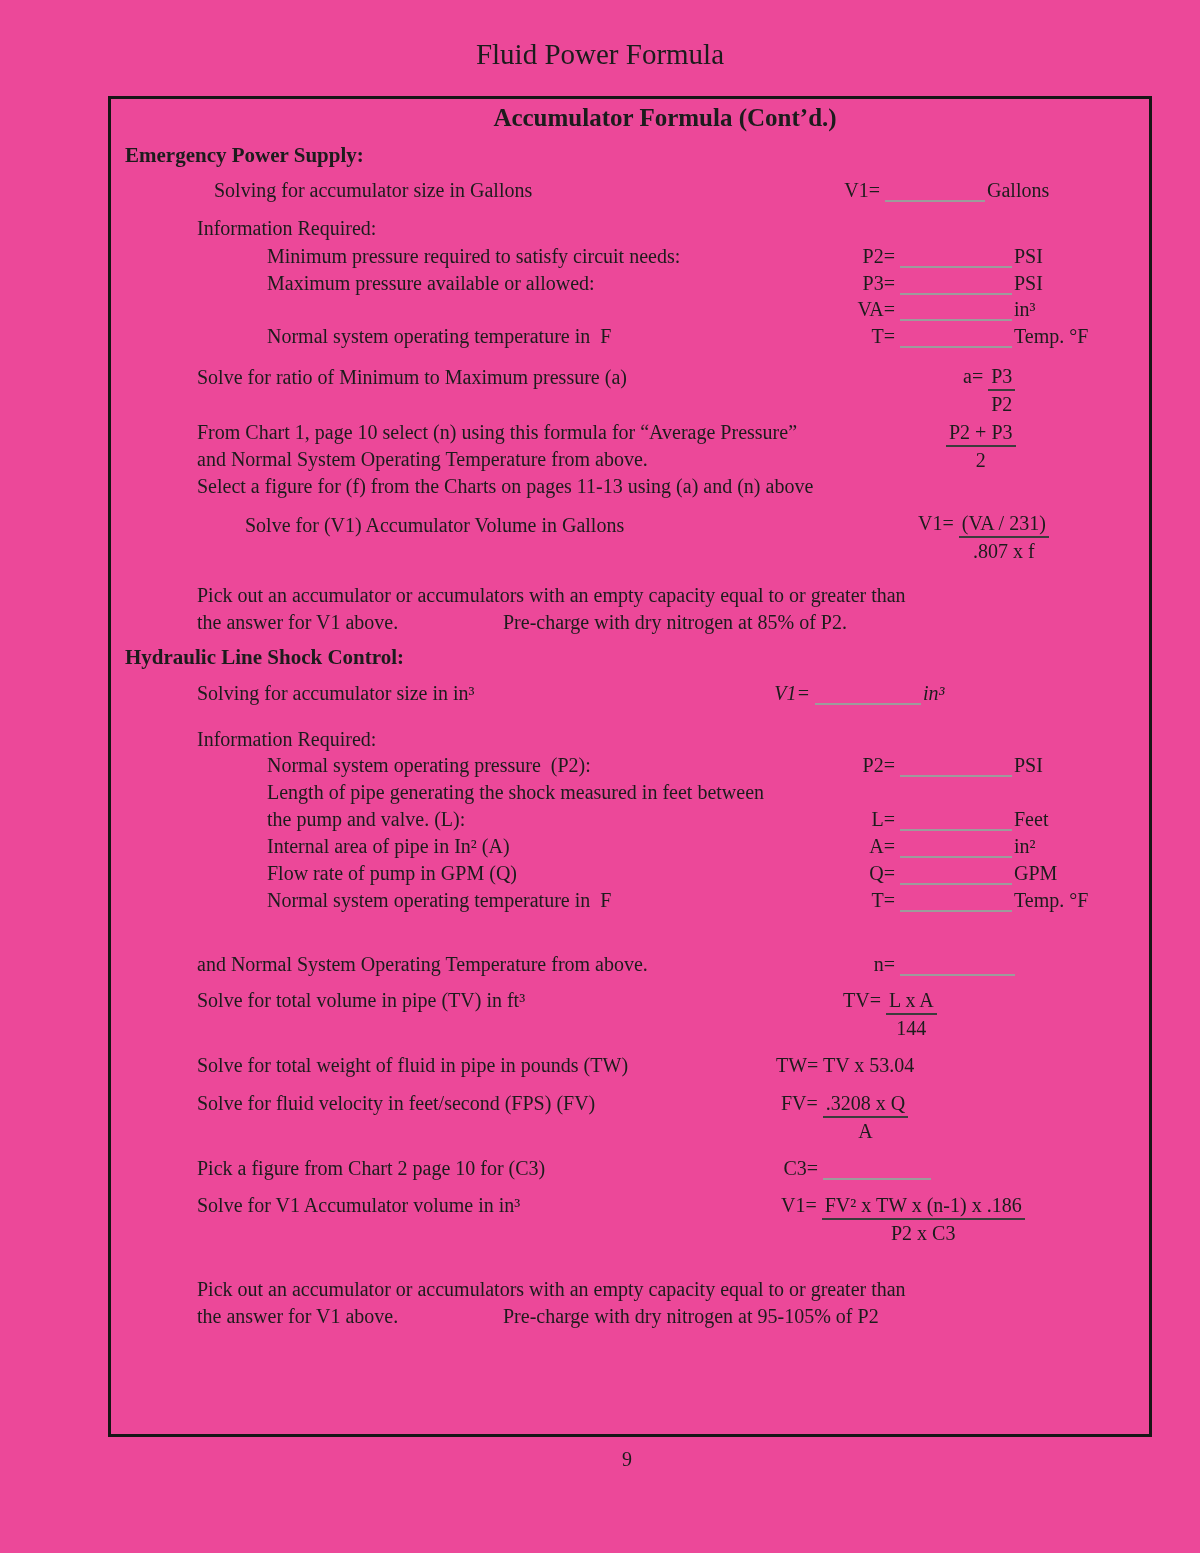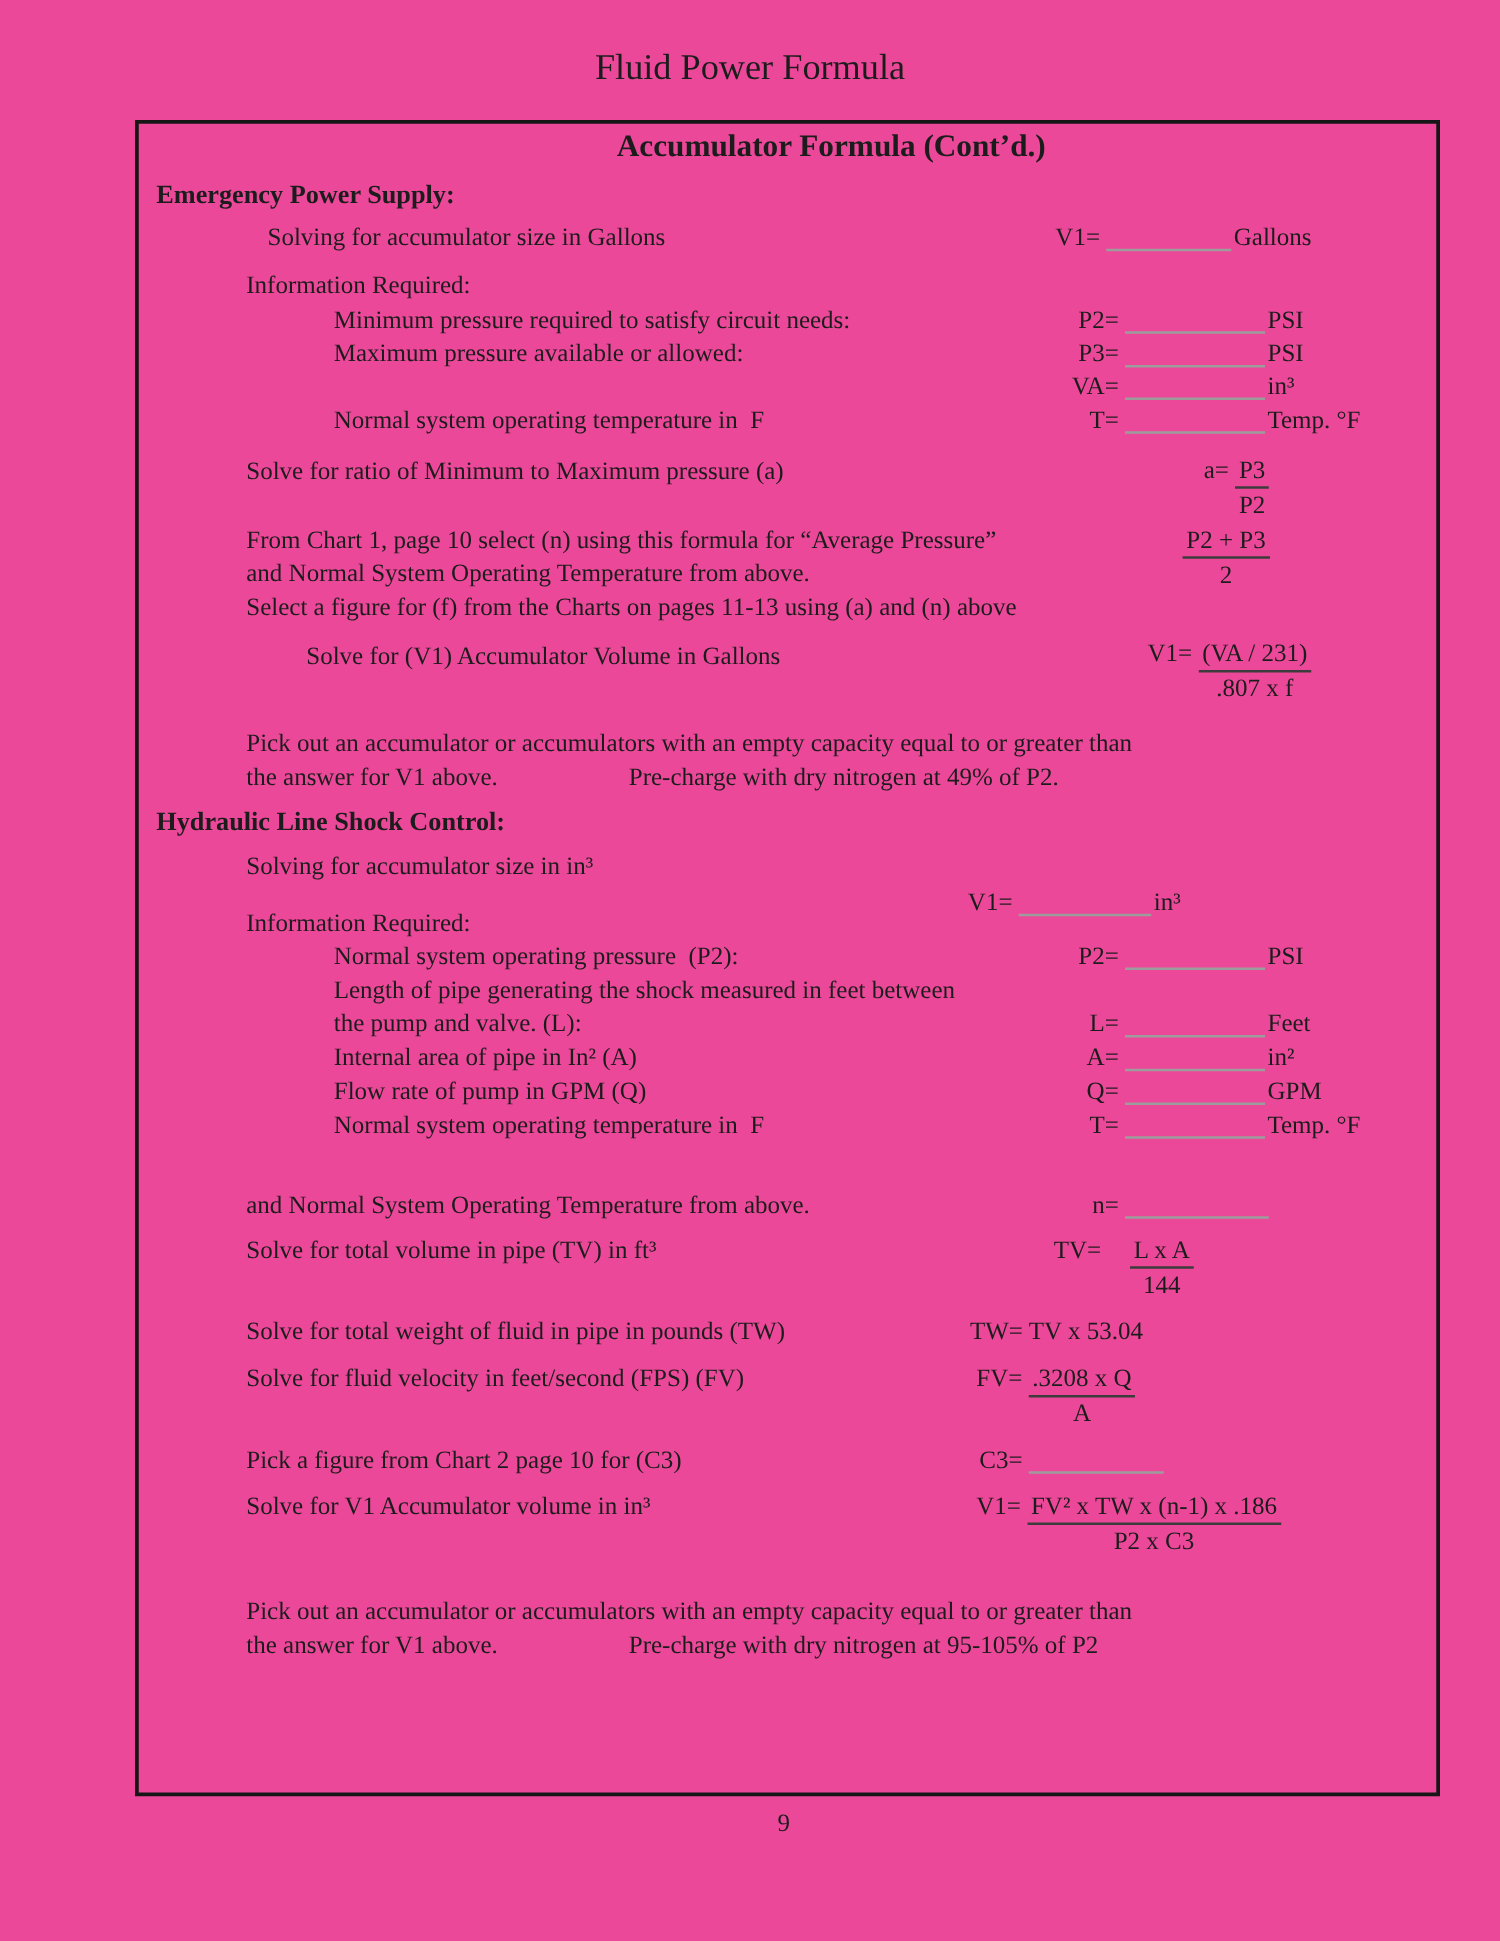--- a/index.html
+++ b/index.html
@@ -86,26 +86,26 @@
   <div class="fgroup" style="left:918px; top:511px;">
     <span class="flead">V1=</span>
     <span class="frac">
       <span class="num">(VA / 231)</span>
       <span class="den">.807 x f</span>
     </span>
   </div>
 
   <div class="t" style="left:197px; top:583px;">Pick out an accumulator or accumulators with an empty capacity equal to or greater than</div>
   <div class="t" style="left:197px; top:610px;">the answer for V1 above.</div>
-  <div class="t" style="left:503px; top:610px;">Pre-charge with dry nitrogen at 49% of P2.</div>
+  <div class="t" style="left:503px; top:610px;">Pre-charge with dry nitrogen at 85% of P2.</div>
 
   <div class="t b" style="left:125px; top:645px;">Hydraulic Line Shock Control:</div>
 
   <div class="t" style="left:197px; top:681px;">Solving for accumulator size in in³</div>
-  <div class="t" style="left:762px; top:710px;">
+  <div class="t" style="left:762px; top:681px;font-style:italic;">
     <span class="var" style="width:48px;">V1=</span><span class="blank" style="width:106px;"></span><span>in³</span>
   </div>
 
   <div class="t" style="left:197px; top:727px;">Information Required:</div>
 
   <div class="t" style="left:267px; top:753px;">Normal system operating pressure &nbsp;(P2):</div>
   <div class="t" style="left:835px; top:753px;">
     <span class="var" style="width:60px;">P2=</span><span class="blank" style="width:112px;"></span><span>PSI</span>
   </div>
 
@@ -130,21 +130,21 @@
   <div class="t" style="left:835px; top:888px;">
     <span class="var" style="width:60px;">T=</span><span class="blank" style="width:112px;"></span><span>Temp. °F</span>
   </div>
 
   <div class="t" style="left:197px; top:952px;">and Normal System Operating Temperature from above.</div>
   <div class="t" style="left:835px; top:952px;">
     <span class="var" style="width:60px;">n=</span><span class="blank" style="width:115px;"></span>
   </div>
 
   <div class="t" style="left:197px; top:988px;">Solve for total volume in pipe (TV) in ft³</div>
-  <div class="fgroup" style="left:843px; top:988px;gap:18px;">
+  <div class="fgroup" style="left:843px; top:988px;">
     <span class="flead">TV=</span>
     <span class="frac">
       <span class="num">L x A</span>
       <span class="den">144</span>
     </span>
   </div>
 
   <div class="t" style="left:197px; top:1053px;">Solve for total weight of fluid in pipe in pounds (TW)</div>
   <div class="t" style="left:776px; top:1053px;">TW= TV x 53.04</div>
 

